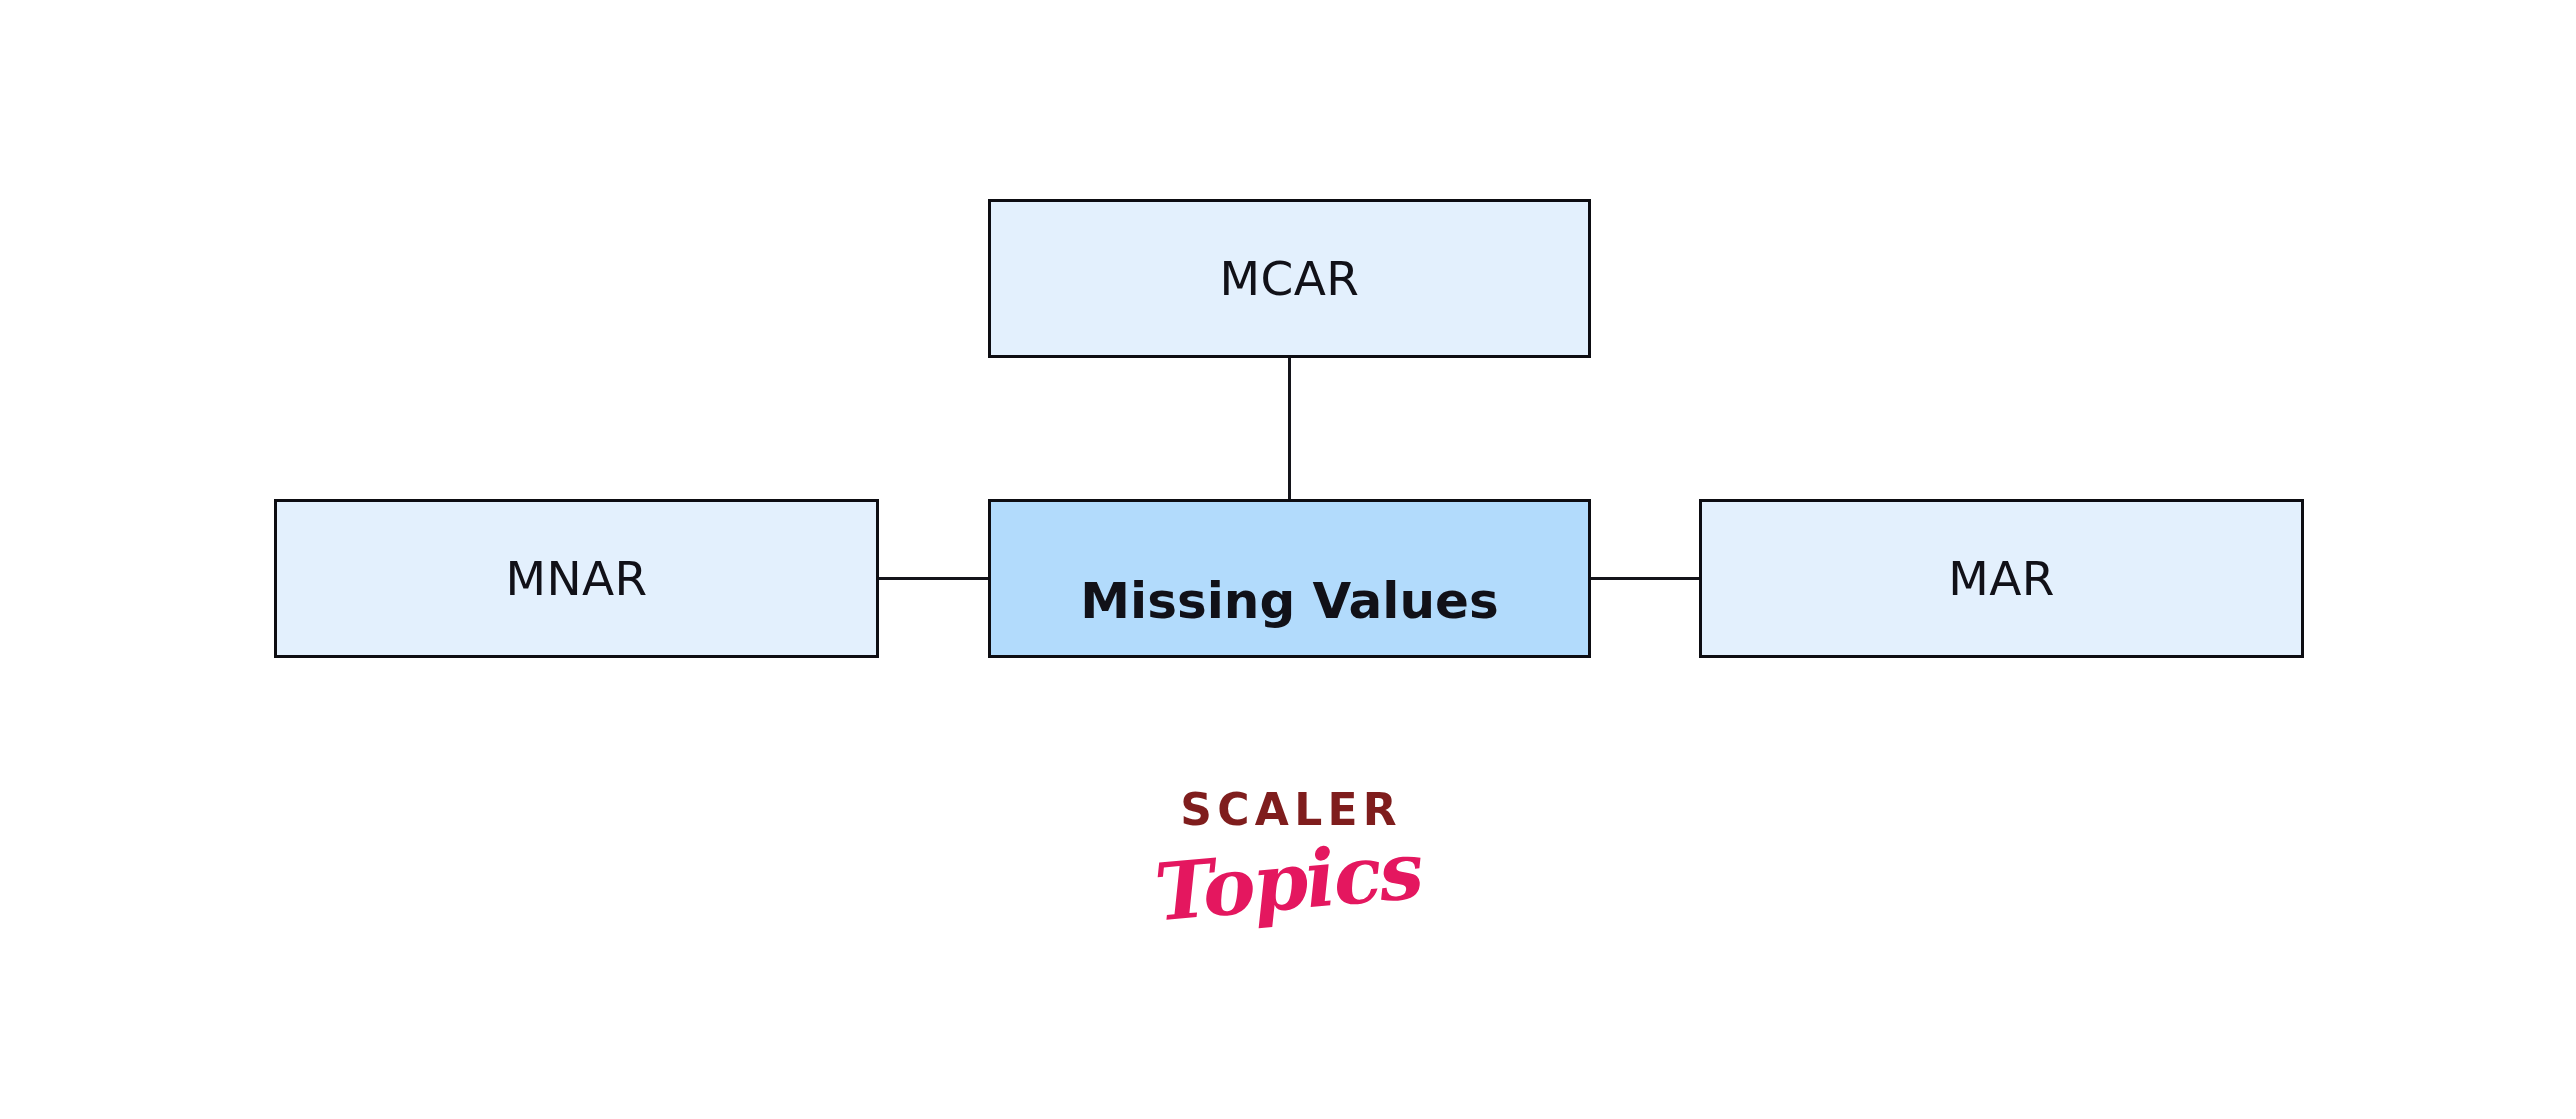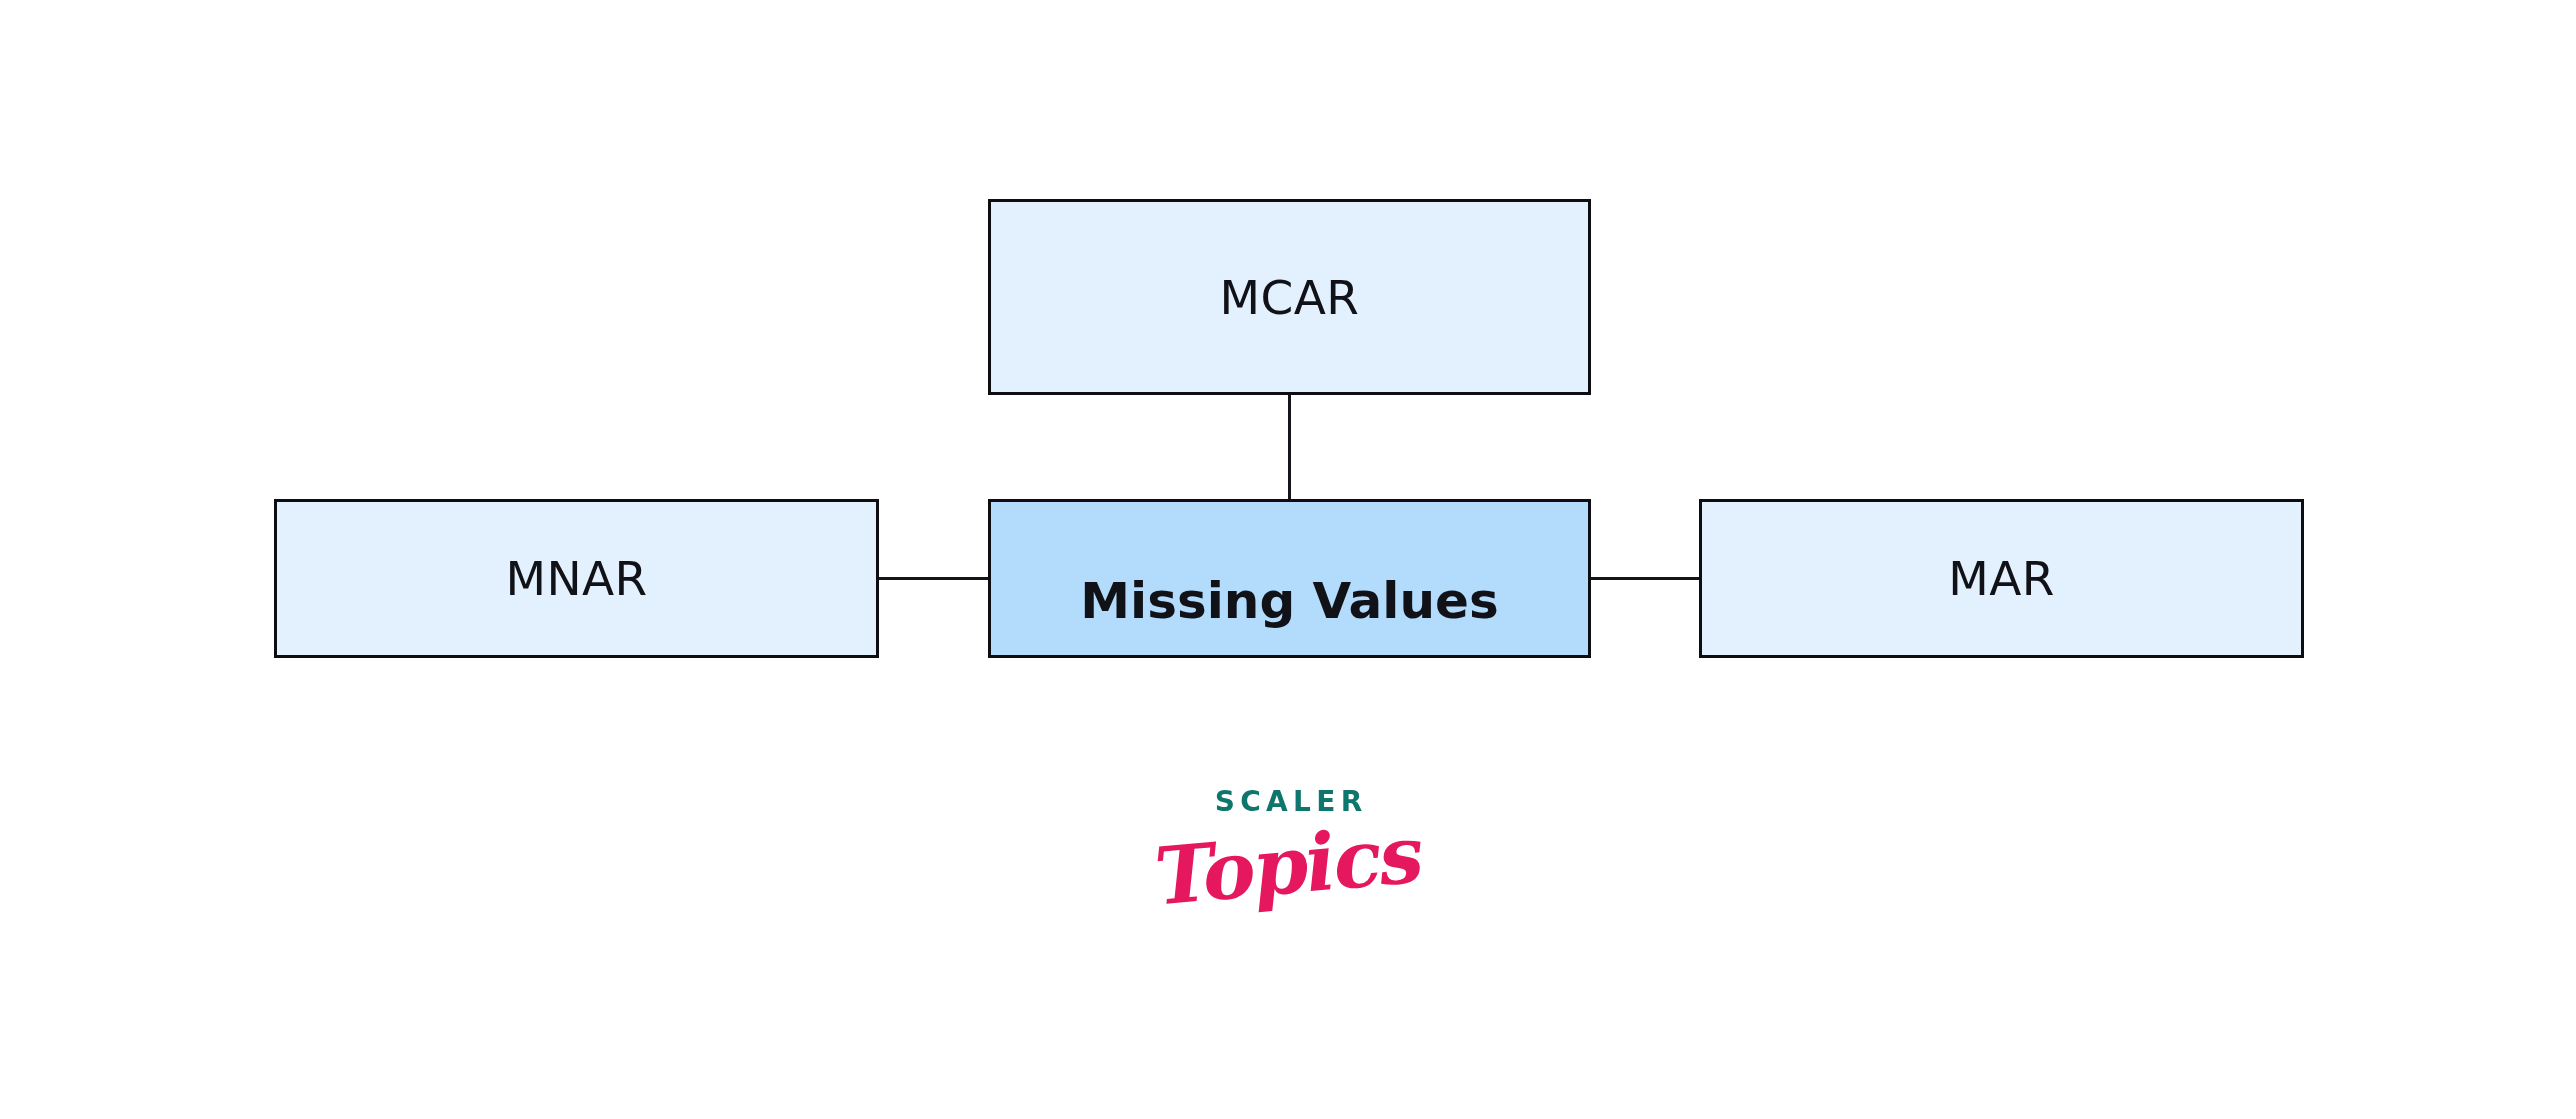--- a/index.html
+++ b/index.html
@@ -46,21 +46,21 @@
   .node.is-root {
     background: #b2dbfc;
   }
   .node.is-root .node-label {
     font-weight: 700;
     font-size: 50px;
     letter-spacing: 0px;
     margin-top: 45px;
   }
 
-  #node-mcar   { left: 988px; top: 199px;  width: 603px; height: 196px; }
+  #node-mcar   { left: 988px; top: 199px;  width: 603px; height: 159px; }
   #node-mnar   { left: 274px;  top: 499px;  width: 605px; height: 159px; }
   #node-root   { left: 988px; top: 499px;  width: 603px; height: 159px; }
   #node-mar    { left: 1699px; top: 499px;  width: 605px; height: 159px; }
 
   
   .connector {
     position: absolute;
     background: #14141a;
   }
   #connector-root-mcar {
@@ -79,24 +79,24 @@
     left: 1099px;
     top: 788px;
     width: 379px;
     height: 212px;
     display: flex;
     flex-direction: column;
     align-items: center;
   }
   #logo-wordmark {
     font-family: "DejaVu Sans", "Liberation Sans", sans-serif;
-    font-size: 28px;
+    font-size: 44px;
     font-weight: 700;
     letter-spacing: 5.3px;
-    color: #0f766e;
+    color: #7f1d1d;
     line-height: 1;
     text-indent: 5.3px;
   }
   #logo-script {
     margin-top: 1.5px;
     font-family: "DejaVu Serif", "Liberation Serif", serif;
     font-size: 79px;
     font-style: italic;
     font-weight: 700;
     color: #e4175f;

